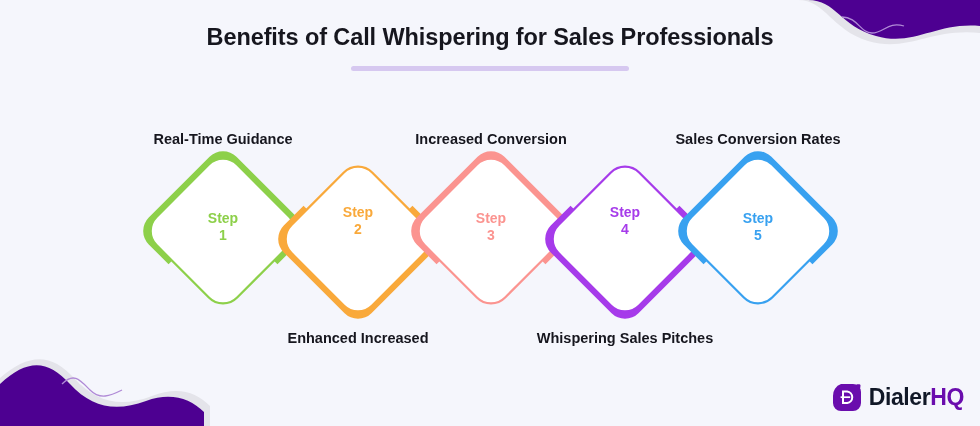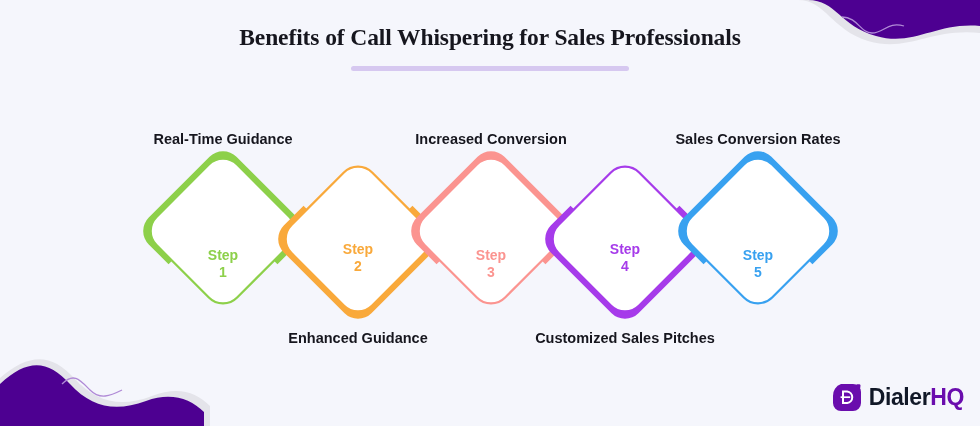--- a/index.html
+++ b/index.html
@@ -42,21 +42,21 @@
     left: 0;
     width: 980px;
     text-align: center;
   }
   .page-title {
     margin: 0;
     font-size: 23.5px;
     font-weight: bold;
     color: #16161e;
     letter-spacing: -0.1px;
-    font-family: Liberation Serif, serif;
+    font-family: Liberation Sans, sans-serif;
   }
   .title-rule {
     margin: 15px auto 0 auto;
     width: 278px;
     height: 5px;
     border-radius: 3px;
     background: #d6c8f0;
   }
 
   
@@ -114,21 +114,20 @@
 
   .dia-label {
     position: absolute;
     left: 0;
     width: 130px;
     text-align: center;
     font-weight: bold;
     line-height: 1.18;
     font-size: 14px;
     pointer-events: none;
-    margin-top: 37px;
   }
   .step.up   .dia-label { top: 44px; }
   .step.down .dia-label { top: 30px; }
   .dia-label .num { display: block; font-weight: bold; }
 
   
   .logo {
     position: absolute;
     right: 16px;
     bottom: 14px;
@@ -185,21 +184,21 @@
           </g>
         </svg>
         <div class="dia-label" style="color:#8dd04a">
           <span>Step</span>
           <span class="num">1</span>
         </div>
       </div>
     </div>
 
     <div class="step down" data-pos="2">
-      <div class="caption">Enhanced Guidance</div>
+      <div class="caption">Enhanced Increased</div>
       <div class="diamond">
         <svg class="dia-svg" viewBox="0 0 130 130">
           <g transform="rotate(45 65 65)">
             <path d="M108 127 L22 127 A19 19 0 0 1 3 108 L3 80 L13 80 L13 104 A16 16 0 0 0 29 120 L104 120 A16 16 0 0 0 120 104 L120 29 A16 16 0 0 0 104 13 L80 13 L80 3 L108 3 A19 19 0 0 1 127 22 L127 108 A19 19 0 0 1 108 127 Z" fill="#f9a93b"></path>
             <rect x="8" y="8" width="114" height="114" rx="20" ry="20" fill="#ffffff" stroke="#f9a93b" stroke-width="2.2"></rect>
           </g>
         </svg>
         <div class="dia-label" style="color:#f9a93b">
           <span>Step</span>
           <span class="num">2</span>
@@ -217,21 +216,21 @@
           </g>
         </svg>
         <div class="dia-label" style="color:#fb9490">
           <span>Step</span>
           <span class="num">3</span>
         </div>
       </div>
     </div>
 
     <div class="step down" data-pos="4">
-      <div class="caption">Customized Sales Pitches</div>
+      <div class="caption">Whispering Sales Pitches</div>
       <div class="diamond">
         <svg class="dia-svg" viewBox="0 0 130 130">
           <g transform="rotate(45 65 65)">
             <path d="M108 127 L22 127 A19 19 0 0 1 3 108 L3 80 L13 80 L13 104 A16 16 0 0 0 29 120 L104 120 A16 16 0 0 0 120 104 L120 29 A16 16 0 0 0 104 13 L80 13 L80 3 L108 3 A19 19 0 0 1 127 22 L127 108 A19 19 0 0 1 108 127 Z" fill="#a63bea"></path>
             <rect x="8" y="8" width="114" height="114" rx="20" ry="20" fill="#ffffff" stroke="#a63bea" stroke-width="2.2"></rect>
           </g>
         </svg>
         <div class="dia-label" style="color:#a63bea">
           <span>Step</span>
           <span class="num">4</span>

